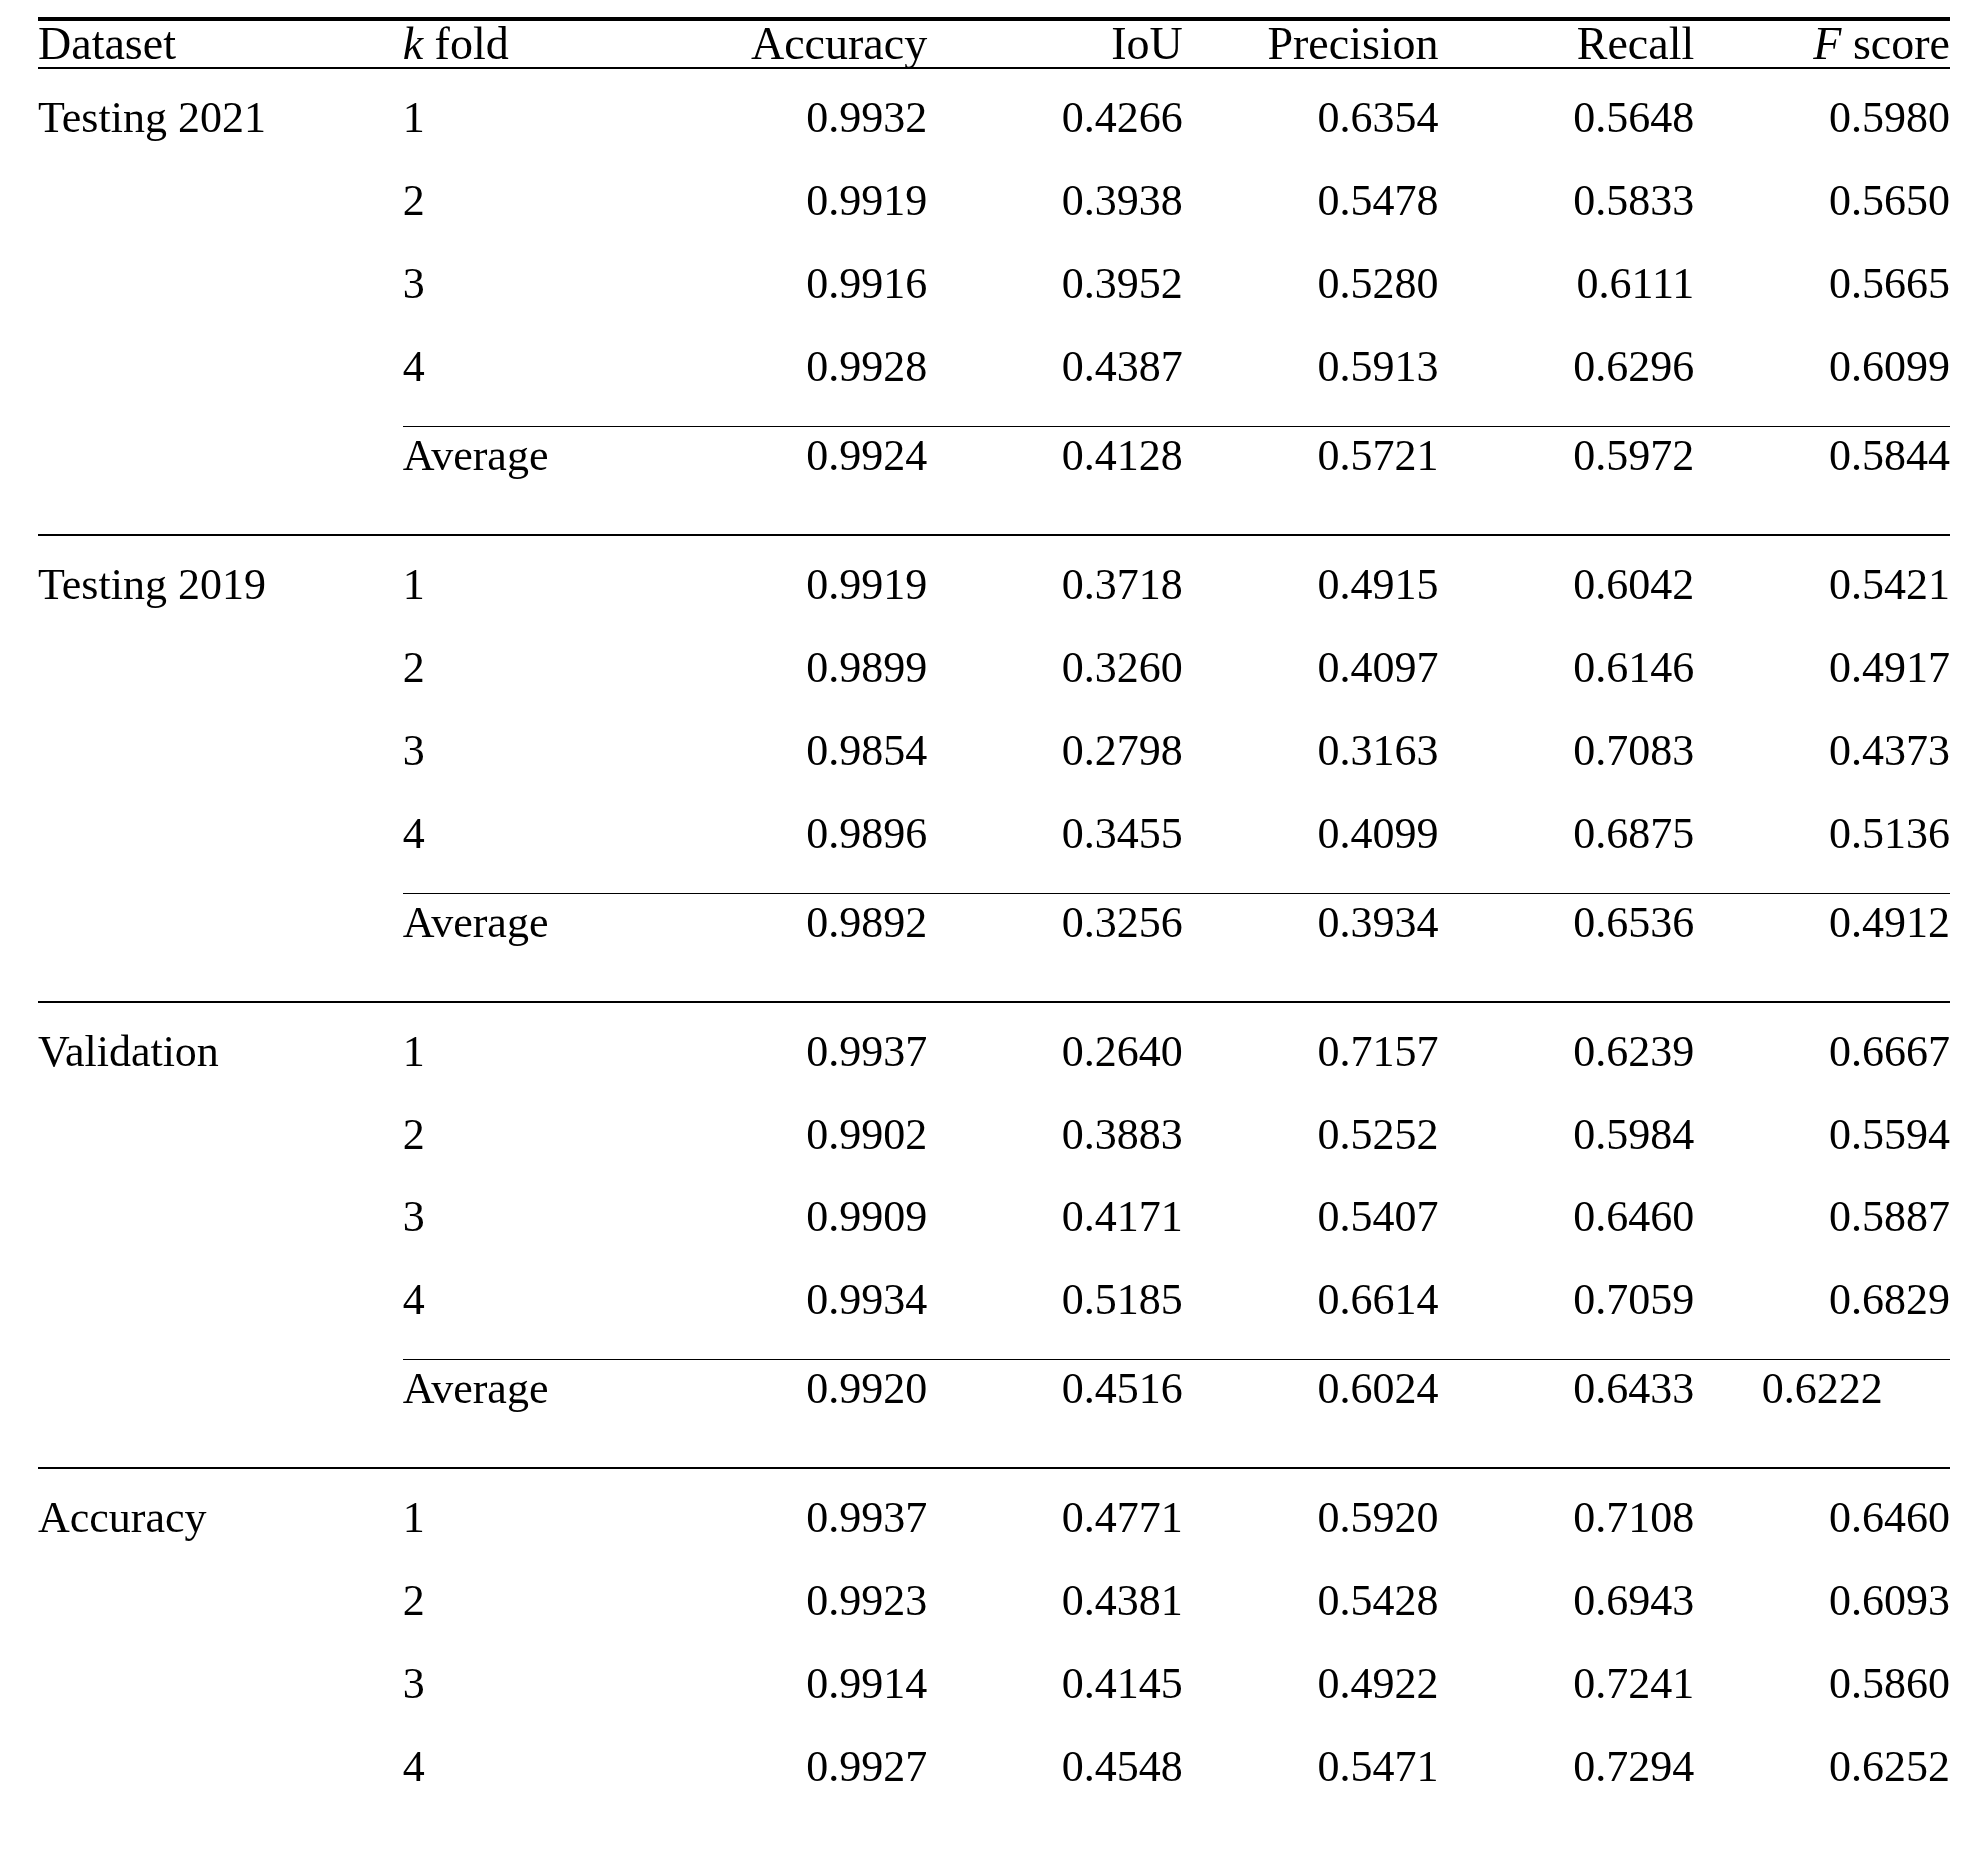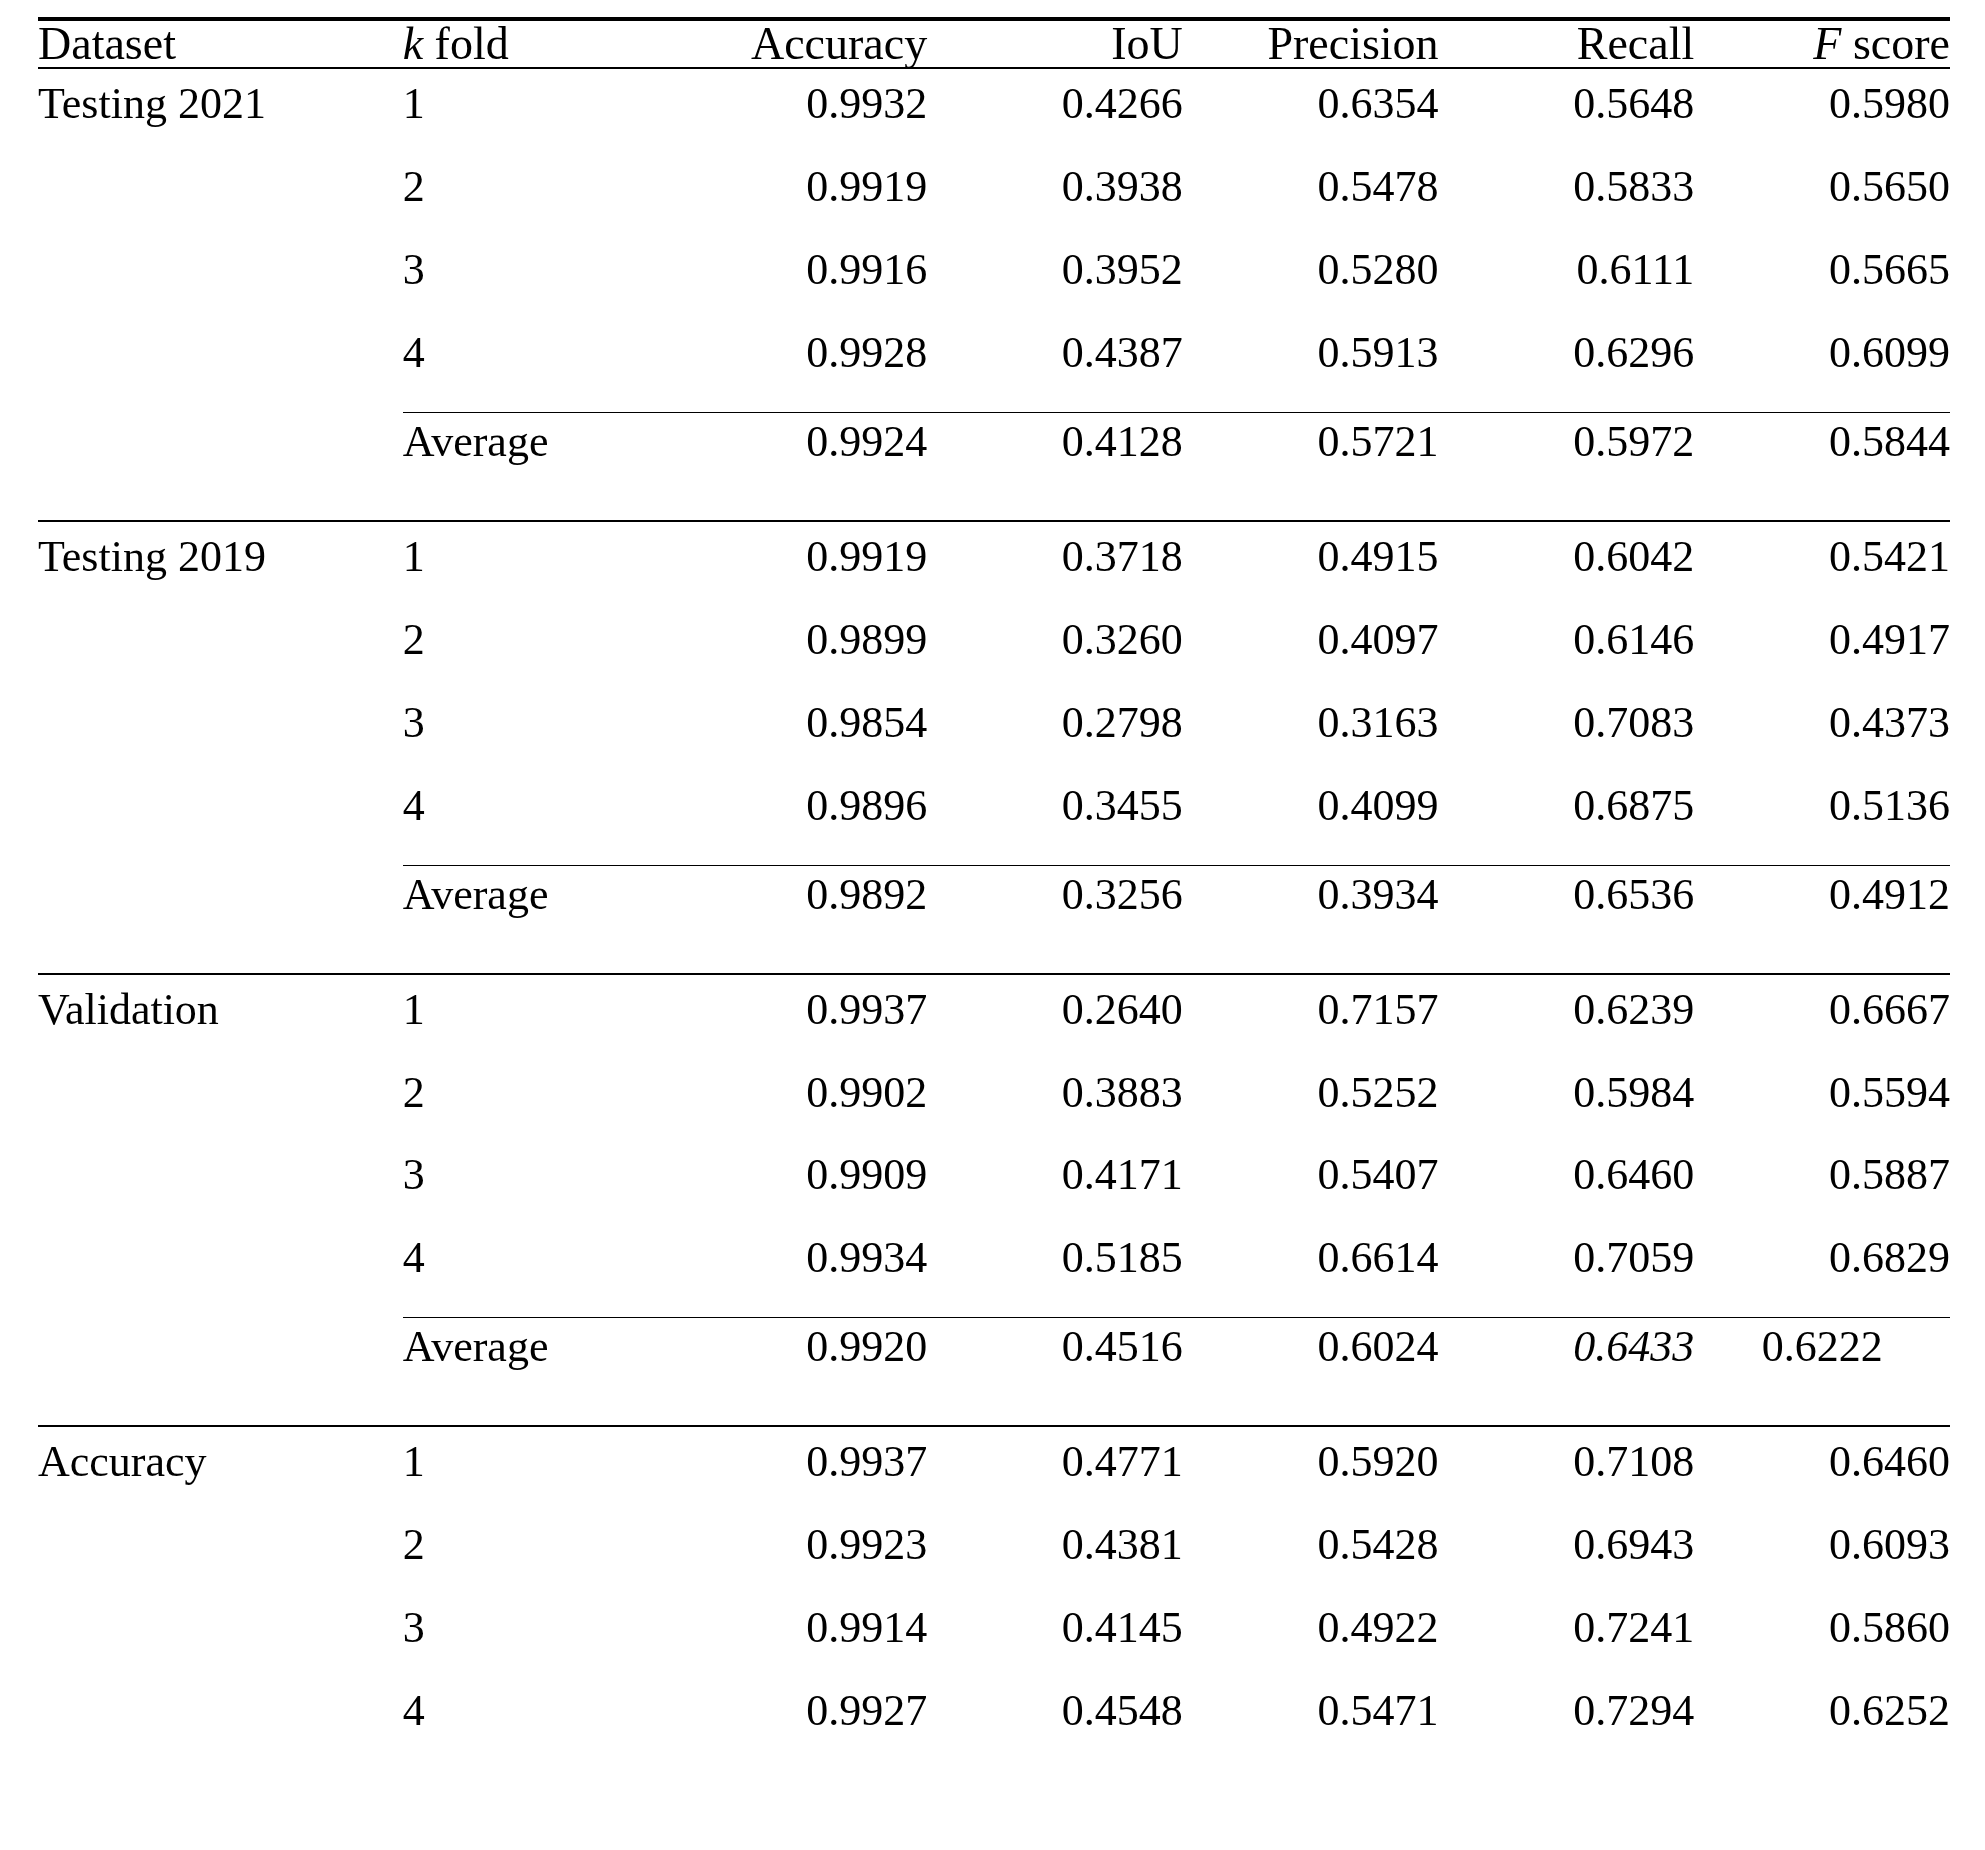--- a/index.html
+++ b/index.html
@@ -48,21 +48,21 @@
 
   
   .rule-top td, .rule-top th { border-top: 4.8px solid #000; }
   .rule-mid td, .rule-mid th { border-top: 2.9px solid #000; }
 
   tbody tr.data td {
     height: 81px;
     padding-top: 1.9px;
   }
   tbody tr.first-in-group td {
-    padding-top: 13px;
+    padding-top: 27px;
   }
   tbody tr.avg td {
     height: 100px;
     padding-top: 7px;
   }
   tbody tr.group-start td.col-ds {
     white-space: nowrap;
   }
   .italic { font-style: italic; }
   .num { font-variant-numeric: tabular-nums; }
@@ -212,21 +212,21 @@
         <td class="col-num num">0.6614</td>
         <td class="col-num num">0.7059</td>
         <td class="col-num num">0.6829</td>
       </tr>
       <tr class="avg">
         <td class="col-ds"></td>
         <td class="col-fold" style="border-top:1.9px solid #000;">Average</td>
         <td class="col-num num" style="border-top:1.9px solid #000;">0.9920</td>
         <td class="col-num num" style="border-top:1.9px solid #000;">0.4516</td>
         <td class="col-num num" style="border-top:1.9px solid #000;">0.6024</td>
-        <td class="col-num num" style="border-top:1.9px solid #000;font-style:italic;">0.6433</td>
+        <td class="col-num num" style="border-top:1.9px solid #000;">0.6433</td>
         <td class="col-num num" style="border-top:1.9px solid #000;text-align:center;">0.6222</td>
       </tr>
 
       <tr class="data first-in-group group-start rule-mid">
         <td class="col-ds">Accuracy</td>
         <td class="col-fold">1</td>
         <td class="col-num num">0.9937</td>
         <td class="col-num num">0.4771</td>
         <td class="col-num num">0.5920</td>
         <td class="col-num num">0.7108</td>

